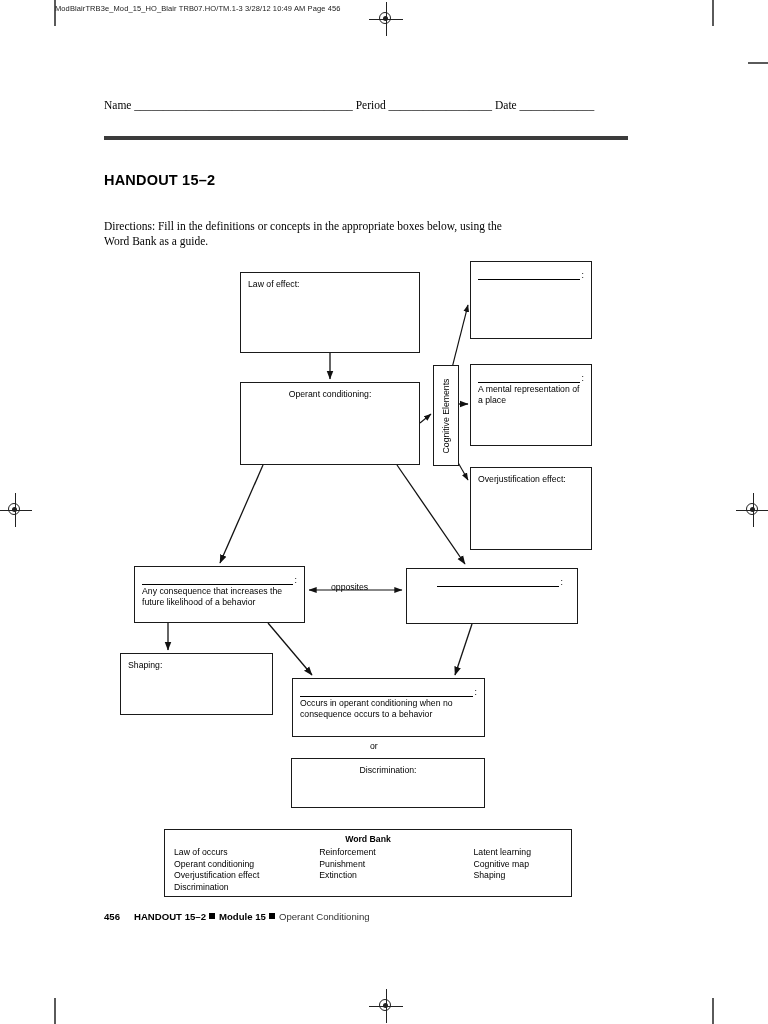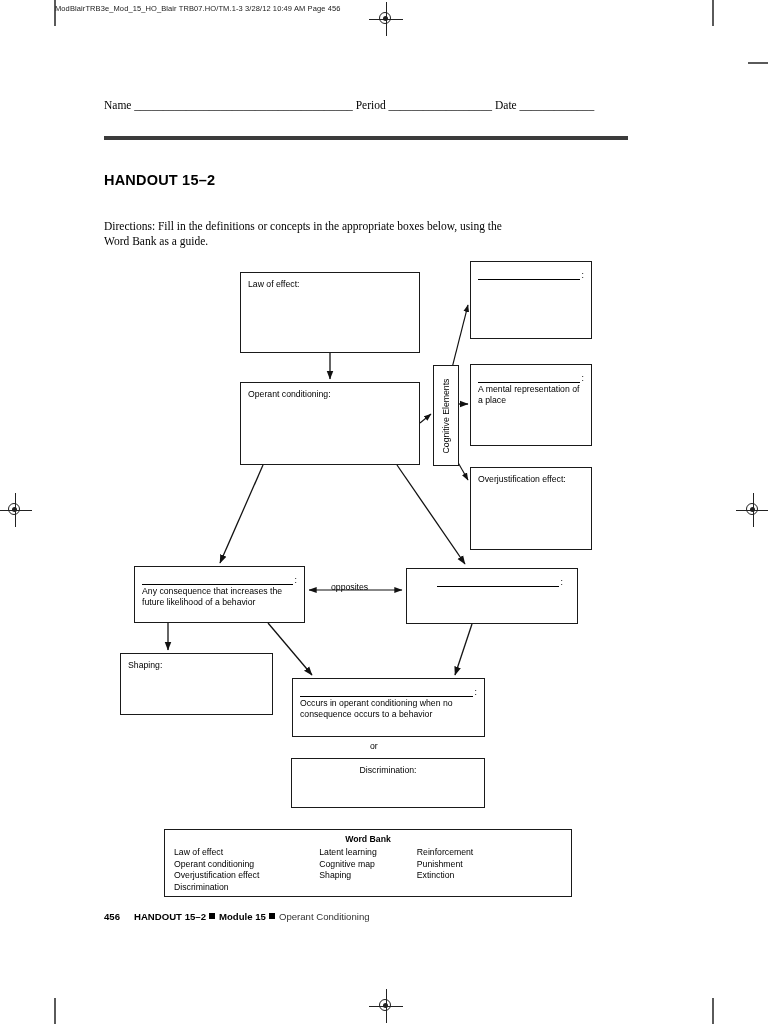--- a/index.html
+++ b/index.html
@@ -324,21 +324,21 @@
       <span class="label">Law of effect:</span>
     </div>
 
     <div class="node" style="left:470px; top:261px; width:122px; height:78px;">
       <div class="blank-row">
         <span class="blank-line"></span>
         <span class="colon">:</span>
       </div>
     </div>
 
-    <div class="node" style="left:240px; top:382px; width:180px; height:83px;">
+    <div class="node" style="left:240px; top:382px; width:180px; height:83px;text-align:center;">
       <span class="label">Operant conditioning:</span>
     </div>
 
     <div class="vnode" style="left:433px; top:365px; width:26px; height:101px;">
       <span class="vtext">Cognitive Elements</span>
     </div>
 
     <div class="node" style="left:470px; top:364px; width:122px; height:82px;">
       <div class="blank-row">
         <span class="blank-line"></span>
@@ -385,35 +385,35 @@
     <div class="node centered" style="left:291px; top:758px; width:194px; height:50px;">
       <span class="label">Discrimination:</span>
     </div>
 
   </div>
 
   <div class="wordbank">
     <div class="wb-title">Word Bank</div>
     <div class="wb-cols">
       <div class="wb-col wb-col-1">
-        <div>Law of effect</div>
+        <div>Law of occurs</div>
         <div>Operant conditioning</div>
         <div>Overjustification effect</div>
         <div>Discrimination</div>
+      </div>
+      <div class="wb-col wb-col-2">
+        <div>Reinforcement</div>
+        <div>Punishment</div>
+        <div>Extinction</div>
       </div>
       <div class="wb-col wb-col-3">
         <div>Latent learning</div>
         <div>Cognitive map</div>
         <div>Shaping</div>
       </div>
-      <div class="wb-col wb-col-2">
-        <div>Reinforcement</div>
-        <div>Punishment</div>
-        <div>Extinction</div>
-      </div>
     </div>
   </div>
 
   <div class="footer">
     <span class="pg">456</span><span class="b">HANDOUT 15–2</span><span class="sq"></span><span class="b">Module 15</span><span class="sq"></span><span class="light">Operant Conditioning</span>
   </div>
 
 </div>
 
 </body></html>

